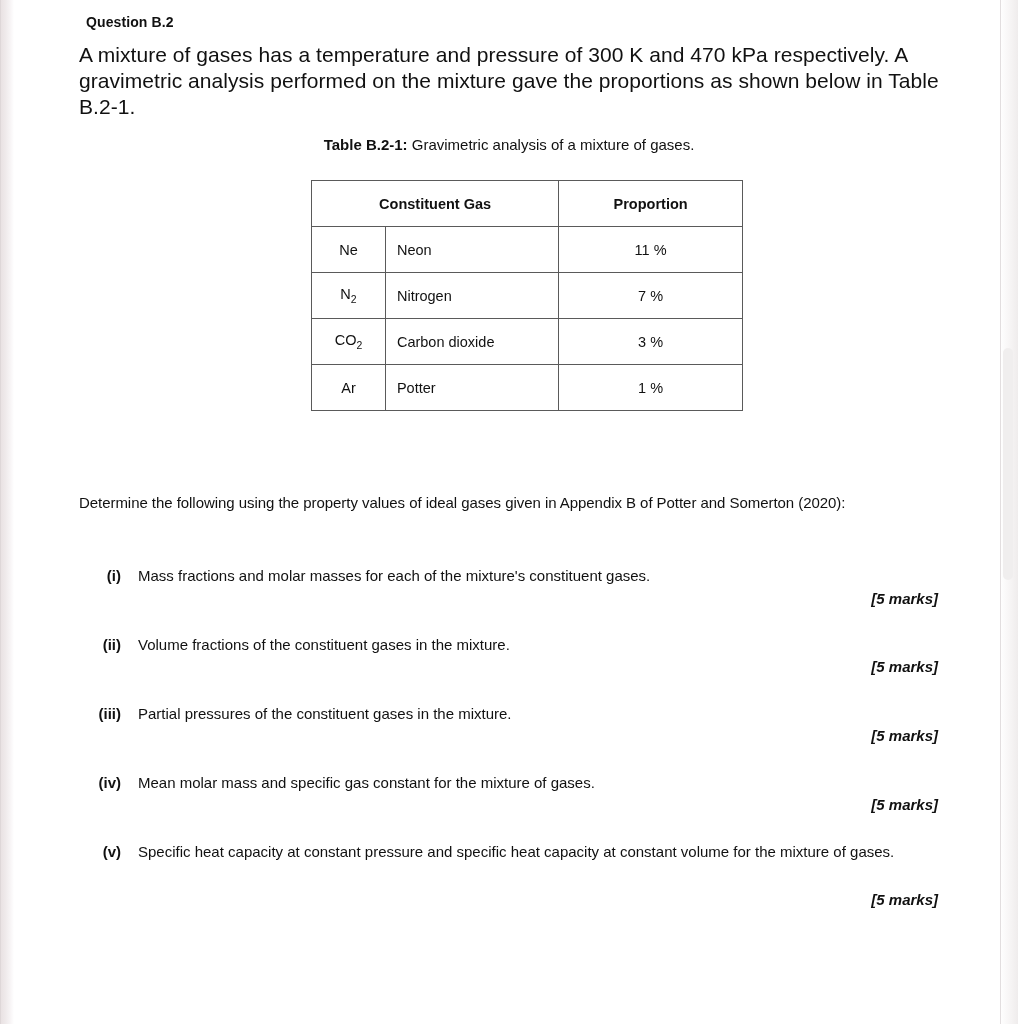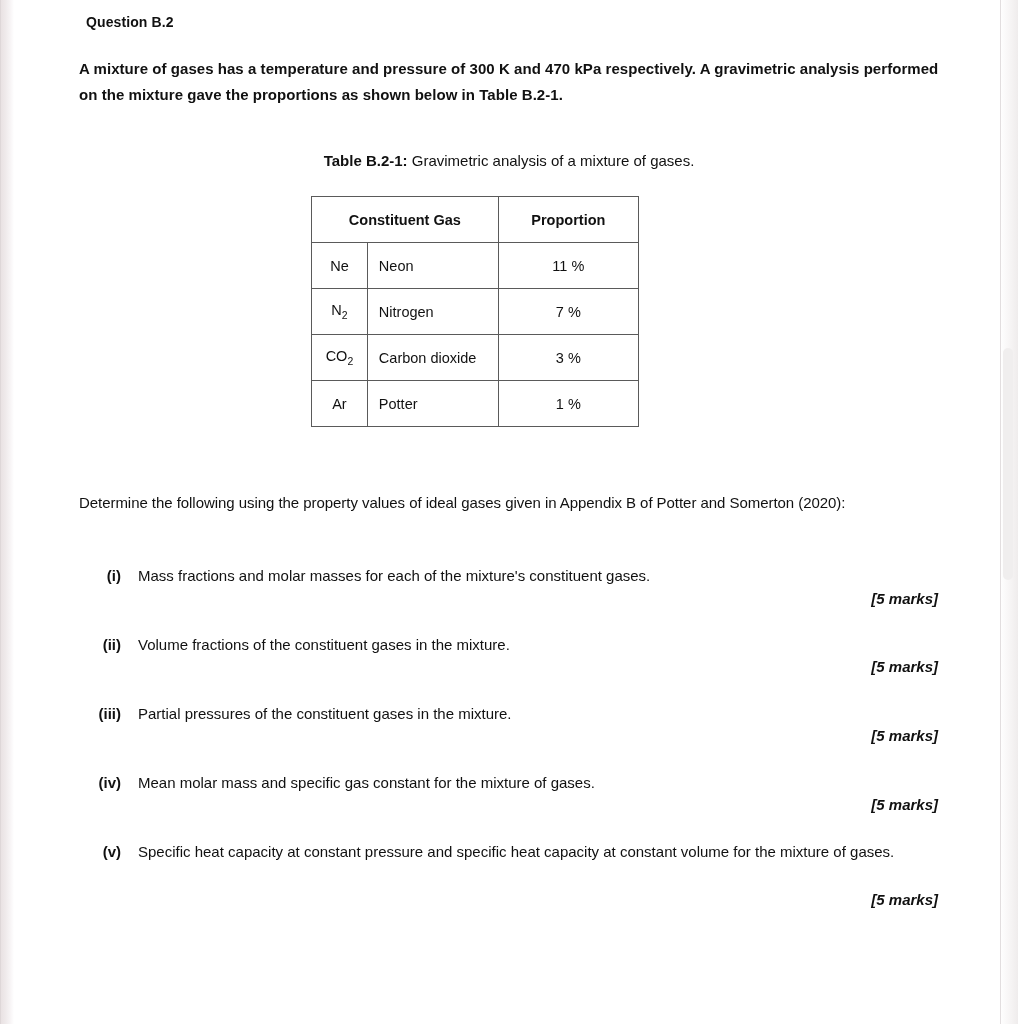--- a/index.html
+++ b/index.html
@@ -69,43 +69,42 @@
     left: 86px;
     top: 14px;
     font-size: 14px;
     font-weight: bold;
     letter-spacing: 0.1px;
   }
 
   .intro {
     position: absolute;
     left: 79px;
-    top: 56px;
+    top: 42px;
     width: 862px;
-    font-size: 15px;
+    font-size: 21px;
     line-height: 26px;
     letter-spacing: 0.05px;
-    font-weight: bold;
   }
 
   .table-caption {
     position: absolute;
     left: 0;
-    top: 152px;
+    top: 136px;
     width: 1018px;
     text-align: center;
     font-size: 15px;
   }
   .table-caption .cap-strong { font-weight: bold; }
 
   table.gas-table {
     position: absolute;
     left: 311px;
-    top: 196px;
-    width: 328px;
+    top: 180px;
+    width: 432px;
     border-collapse: collapse;
     font-size: 14.5px;
   }
   table.gas-table td, table.gas-table th {
     border: 1.6px solid #5a5a5a;
     padding: 0;
     height: 45px;
     vertical-align: middle;
   }
   table.gas-table th {

